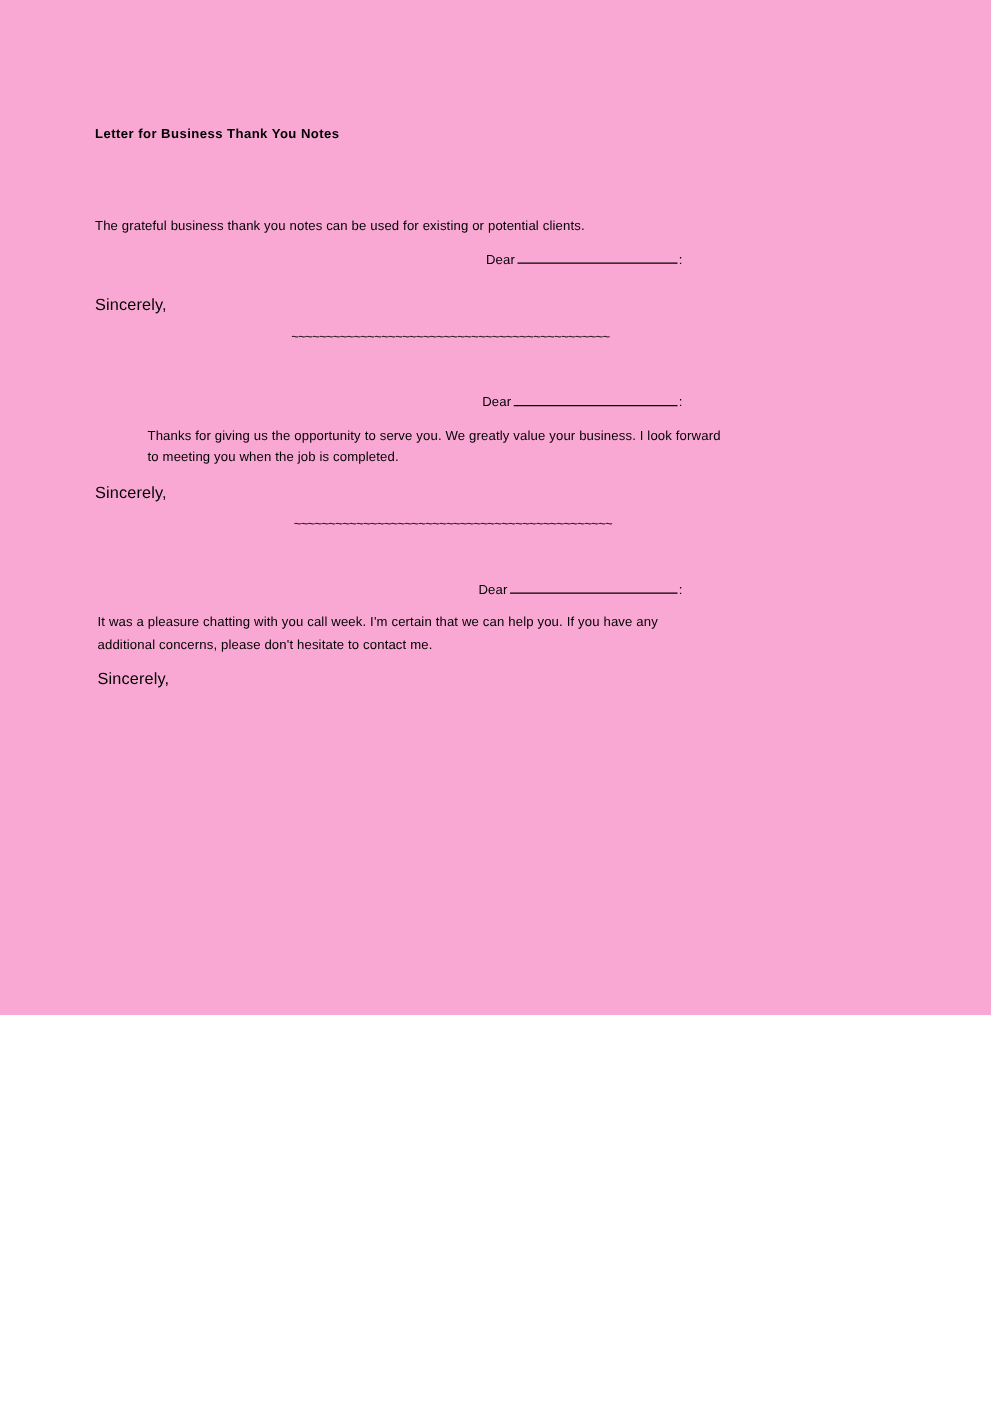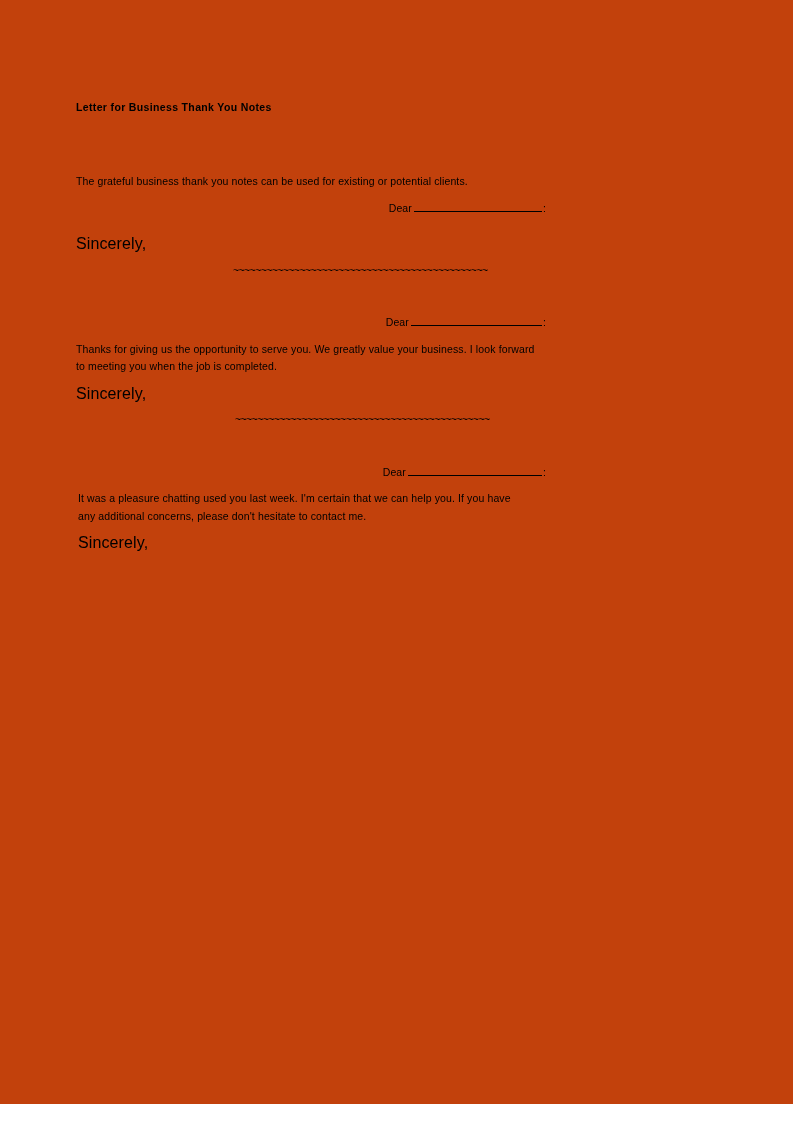--- a/index.html
+++ b/index.html
@@ -15,22 +15,22 @@
     font-family: "Liberation Sans", sans-serif;
     color: #000000;
     -webkit-font-smoothing: none;
   }
 
   .page {
     position: absolute;
     left: 0;
     top: 0;
     width: 793px;
-    height: 1104px;
-    background: #c2410c;
+    height: 812px;
+    background: #f9a8d4;
     overflow: hidden;
   }
 
   .doc-body {
     position: absolute;
     left: 76px;
     top: 100px;
     width: 470px;
   }
 
@@ -75,21 +75,21 @@
     border-bottom: 1px solid #000000;
     height: 10px;
     vertical-align: baseline;
     margin: 0 1px 0 2px;
   }
   .blank-line.w1 { width: 128px; }
   .blank-line.w2 { width: 131px; }
   .blank-line.w3 { width: 134px; }
 
   .sign-off {
-    font-size: 16px;
+    font-size: 13px;
     line-height: 17.5px;
     letter-spacing: 0.12px;
     margin: 0;
     padding: 0;
   }
 
   .divider {
     font-size: 10.5px;
     line-height: 17.5px;
     letter-spacing: -0.6px;
@@ -98,21 +98,21 @@
     white-space: nowrap;
     overflow: hidden;
   }
   .divider-1 { padding-left: 157px; }
   .divider-2 { padding-left: 159px; }
 
   .letter-block { margin: 0; padding: 0; }
   .letter-block.indented { padding-left: 2px; }
 
   .body-para.p1 { width: 472px; }
-  .body-para.p2 { width: 470px; }
+  .body-para.p2 { width: 470px; margin-left: 42px; }
   .body-para.p3 { width: 450px; }
 </style>
 </head>
 <body>
 
 <div class="page">
   <div class="doc-body">
 
     <h1 class="doc-title">Letter for Business Thank You Notes</h1>
 
@@ -159,21 +159,21 @@
 
     <div class="block-gap-lg"></div>
     <div class="block-gap-lg"></div>
     <div class="block-gap"></div>
 
     <div class="letter-block indented">
       <p class="salutation"><span>Dear</span><span class="blank-line w3"></span><span>:</span></p>
 
       <div class="block-gap"></div>
 
-      <p class="para body-para p3">It was a pleasure chatting used you last week. I'm certain that we can help you. If you have any additional concerns, please don't hesitate to contact me.</p>
+      <p class="para body-para p3">It was a pleasure chatting with you call week. I'm certain that we can help you. If you have any additional concerns, please don't hesitate to contact me.</p>
 
       <div class="block-gap"></div>
 
       <p class="sign-off">Sincerely,</p>
     </div>
 
   </div>
 </div>
 
 </body></html>

